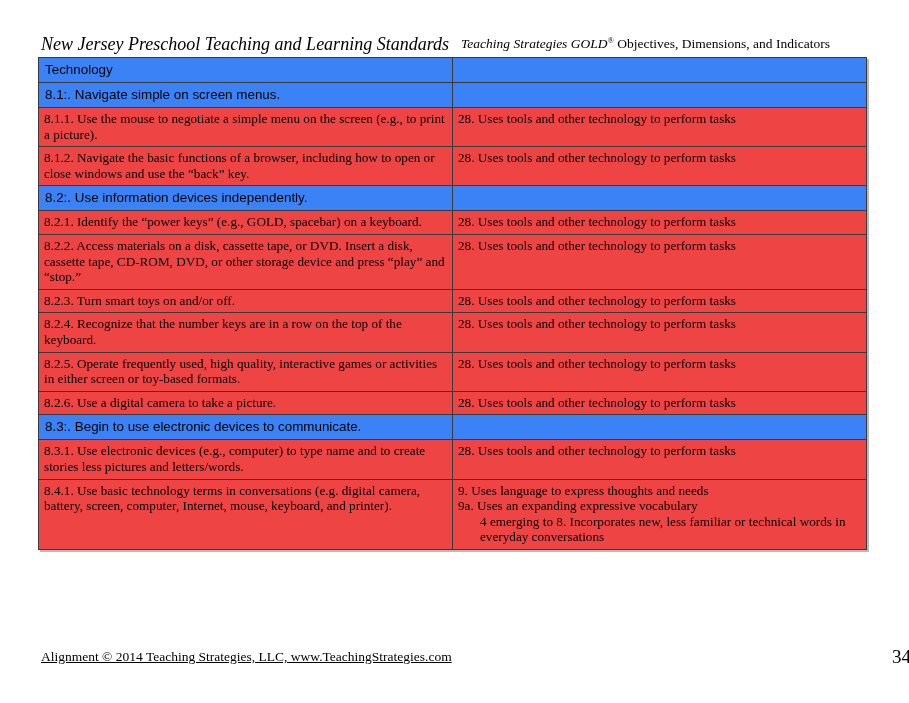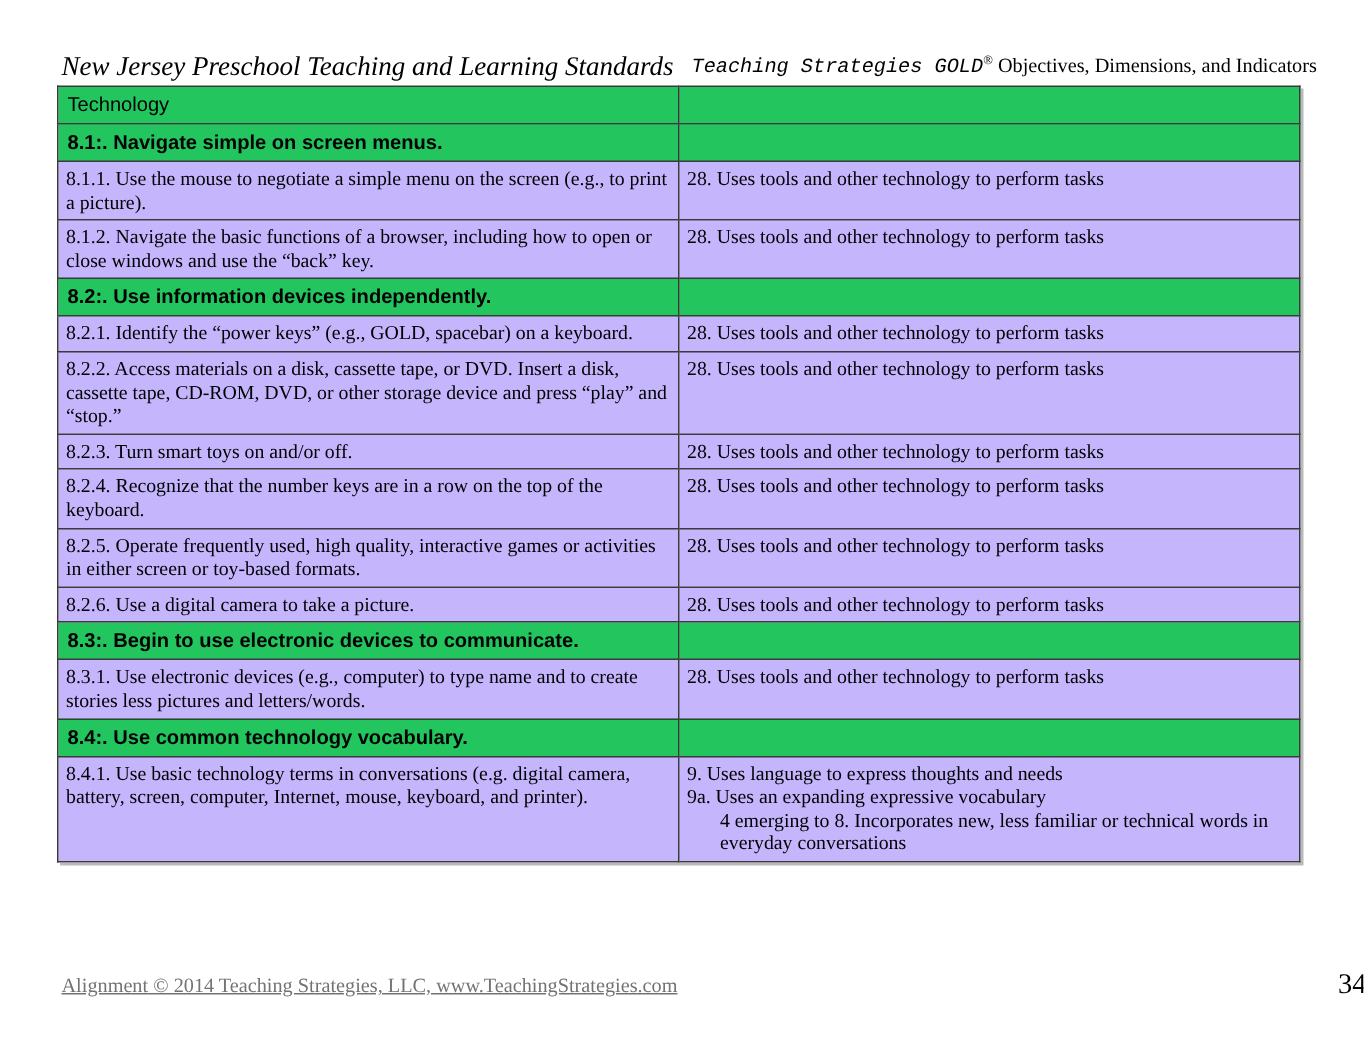--- a/index.html
+++ b/index.html
@@ -44,21 +44,20 @@
   .hdr-right {
     position: absolute;
     left: 461px;
     top: 0;
     font-size: 13.5px;
     line-height: 16px;
     white-space: nowrap;
   }
   .hdr-right .ital {
     font-style: italic;
-    font-family: Liberation Mono, monospace;
   }
   .hdr-right sup {
     font-size: 8.5px;
     vertical-align: super;
     line-height: 0;
   }
 
   
   .std-table {
     position: absolute;
@@ -77,30 +76,30 @@
     vertical-align: top;
     padding: 3px 5px 4px 5px;
     font-size: 13.2px;
     line-height: 15.6px;
     font-family: "Liberation Serif", "DejaVu Serif", serif;
   }
 
   
   tr.title-row td,
   tr.section-row td {
-    background: #22c55e;
+    background: #3b82f6;
     font-family: "Liberation Sans", "DejaVu Sans", sans-serif;
     font-size: 13.4px;
     line-height: 17px;
     padding: 3px 6px 4px 6px;
   }
   tr.title-row td.lbl { font-weight: 400; }
-  tr.section-row td.lbl { font-weight: 700; margin-left: 44px; }
-
-  tr.data-row td { background: #c4b5fd; }
+  tr.section-row td.lbl { font-weight: 400; margin-left: 44px; }
+
+  tr.data-row td { background: #ef4444; }
 
   td.empty-cell { background: #dedcca; }
 
   .sub-indent {
     display: block;
     padding-left: 22px;
   }
 
   
   .doc-footer {
@@ -109,21 +108,21 @@
     top: 648px;
     width: 909px;
     height: 22px;
   }
   .footer-link {
     position: absolute;
     left: 41px;
     top: 0;
     font-size: 13.5px;
     line-height: 18px;
-    color: #737373;
+    color: #000000;
     text-decoration: underline;
     white-space: nowrap;
     cursor: pointer;
   }
   .page-num {
     position: absolute;
     left: 892px;
     top: 0;
     font-size: 19px;
     line-height: 18px;
@@ -193,24 +192,20 @@
           <td>28. Uses tools and other technology to perform tasks</td>
         </tr>
         <tr class="section-row">
           <td class="lbl">8.3:. Begin to use electronic devices to communicate.</td>
           <td class="empty-cell"></td>
         </tr>
         <tr class="data-row">
           <td class="lbl">8.3.1. Use electronic devices (e.g., computer) to type name and to create stories less pictures and letters/words.</td>
           <td>28. Uses tools and other technology to perform tasks</td>
         </tr>
-        <tr class="section-row">
-          <td class="lbl">8.4:. Use common technology vocabulary.</td>
-          <td class="empty-cell"></td>
-        </tr>
         <tr class="data-row">
           <td class="lbl">8.4.1. Use basic technology terms in conversations (e.g. digital camera, battery, screen, computer, Internet, mouse, keyboard, and printer).</td>
           <td>
             <span style="display: block;">9. Uses language to express thoughts and needs</span>
             <span style="display: block;">9a. Uses an expanding expressive vocabulary</span>
             <span class="sub-indent">4 emerging to 8. Incorporates new, less familiar or technical words in everyday conversations</span>
           </td>
         </tr>
       </tbody>
   </table>

